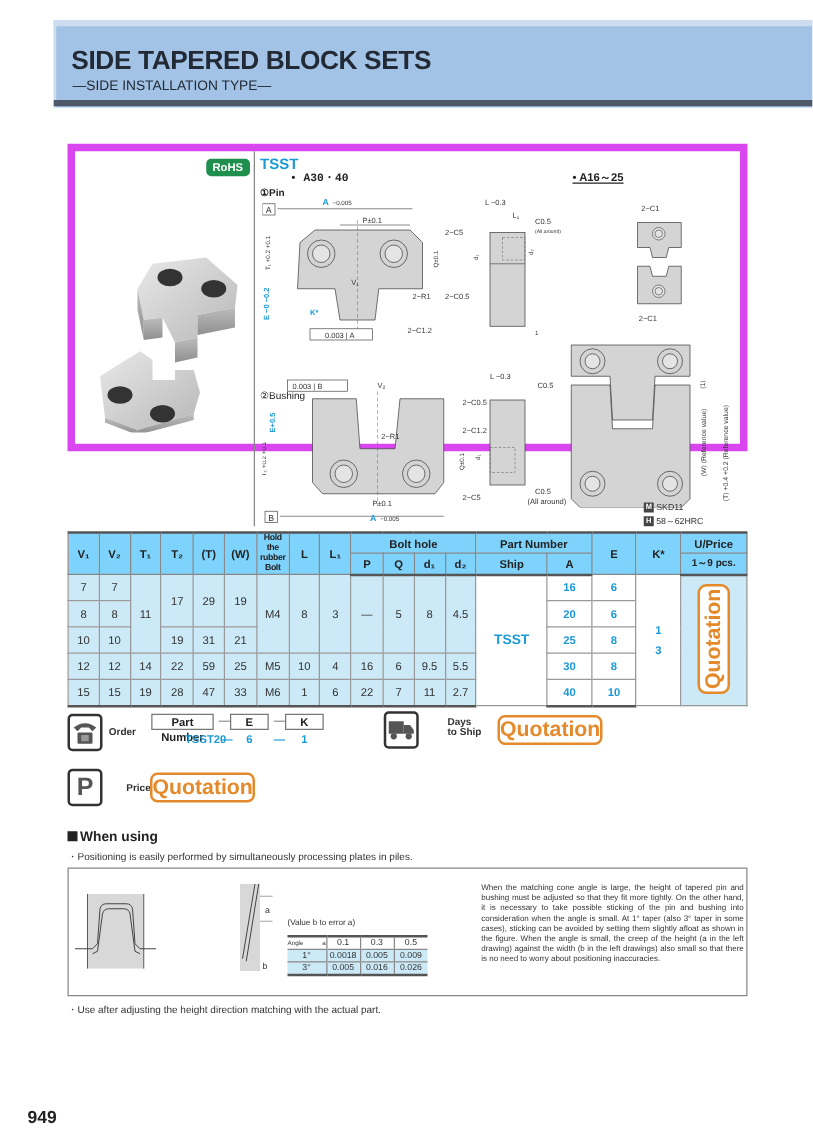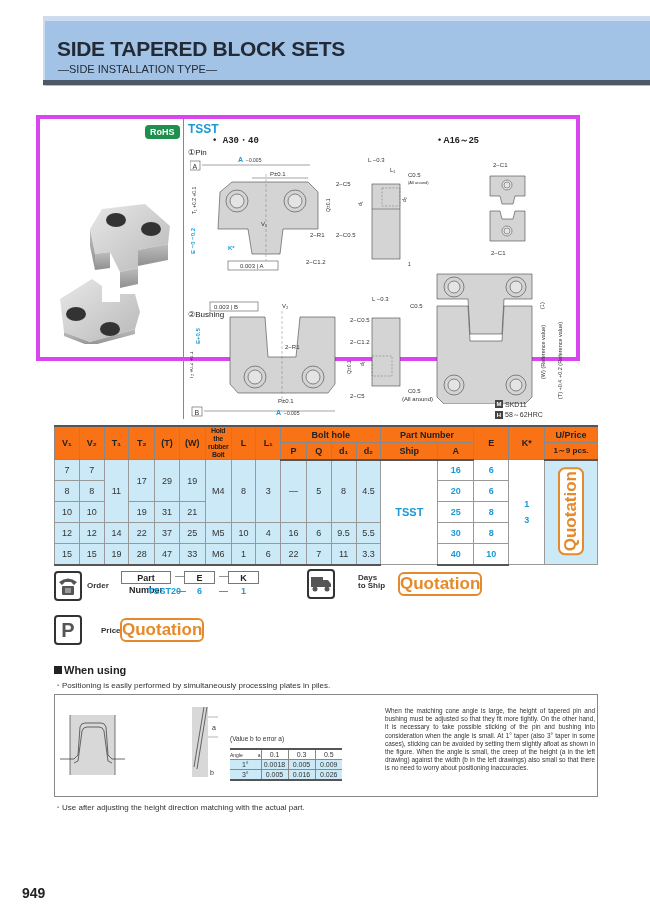--- a/index.html
+++ b/index.html
@@ -5,34 +5,34 @@
   * { box-sizing: border-box; margin: 0; padding: 0; }
   body { width: 650px; height: 918px; background: #fff; font-family: "Liberation Sans", sans-serif; color: #222; position: relative; overflow: hidden; }
 
   
   .hdr { position: absolute; left: 43px; top: 16px; width: 607px; height: 70px; background: #a3c3e6; border-top: 5px solid #cddcef; border-left: 2px solid #cddcef; }
   .hdr-bottom { position: absolute; left: 43px; top: 80px; width: 607px; height: 5px; background: #4f5866; }
   .hdr-title { position: absolute; left: 57px; top: 37px; font-size: 21px; font-weight: bold; color: #222a35; letter-spacing: -0.3px; }
   .hdr-sub { position: absolute; left: 58px; top: 63px; font-size: 11px; color: #222a35; }
 
   
-  .fig { position: absolute; left: 36px; top: 115px; width: 544px; height: 246px; border: 4px solid #d946ef; }
+  .fig { position: absolute; left: 54px; top: 115px; width: 544px; height: 246px; border: 6px solid #d946ef; }
   .fig-divider { position: absolute; left: 143px; top: 0; width: 1px; height: 300px; background: #888; }
   .rohs { position: absolute; left: 105px; top: 6px; background: #1f8f4e; color: #fff; font-size: 9px; font-weight: bold; padding: 2px 5px; border-radius: 4px; }
   .photo { position: absolute; left: 10px; top: 55px; width: 125px; height: 170px; }
   .tsst { position: absolute; left: 148px; top: 3px; font-size: 12px; font-weight: bold; color: #1b9ad6; }
   .lbl { position: absolute; font-size: 8px; color: #222; white-space: nowrap; }
   .lbl.b { font-weight: bold; font-size: 9px; }
   .draw { position: absolute; }
   .mat { position: absolute; font-size: 7px; color: #333; display: flex; align-items: center; gap: 2px; }
   .mat .sq { display: inline-block; width: 8px; height: 8px; background: #444; color: #fff; font-size: 6px; text-align: center; line-height: 8px; font-weight: bold; }
 
   
   table.spec { position: absolute; left: 54px; top: 425px; width: 544px; border-collapse: collapse; font-size: 9px; }
-  table.spec th { background: #f97316; color: #222; font-weight: bold; border: 1px solid #888; border-top: 2px solid #555; height: 14px; text-align: center; }
+  table.spec th { background: #7dd3fc; color: #222; font-weight: bold; border: 1px solid #888; border-top: 2px solid #555; height: 14px; text-align: center; }
   table.spec tr.h2 th { border-top: 1px solid #888; border-bottom: 2px solid #555; }
   table.spec td { background: #cbe9f6; border: 1px solid #999; text-align: center; height: 21px; color: #333; }
   table.spec td.w { background: #fff; }
   table.spec td.blue { color: #1b9ad6; font-weight: bold; }
   table.spec tr:last-child td { border-bottom: 2px solid #555; }
   .hold { font-size: 7px; line-height: 8px; font-weight: bold; letter-spacing: -0.3px; }
   .vquot { display: inline-block; writing-mode: vertical-rl; transform: rotate(180deg); border: 2px solid #e58a2a; color: #e58a2a; font-weight: bold; font-size: 17px; border-radius: 7px; padding: 2px 1px; background: #fff; }
 
   
   .icon-box { position: absolute; width: 28px; height: 30px; border: 2px solid #333; border-radius: 4px; background: #fff; display: flex; align-items: center; justify-content: center; }
@@ -90,22 +90,22 @@
 
     <polygon points="10,125 42,105 52,112 52,128 70,128 70,120 85,120 90,138 85,155 40,168 14,158" fill="url(#mt)"></polygon>
     <polygon points="14,158 40,168 40,172 14,162" fill="url(#ms)"></polygon>
     <polygon points="40,168 85,155 85,160 40,172" fill="url(#ms)"></polygon>
     <ellipse cx="26" cy="140" rx="10" ry="7" fill="#333"></ellipse>
     <ellipse cx="60" cy="155" rx="10" ry="7" fill="#333"></ellipse>
   </svg>
 
   <div class="tsst">TSST</div>
   <div class="lbl b" style="left:172px;top:15px;font-family:Liberation Mono, monospace;">• A30・40</div>
-  <div class="lbl b" style="left:398px;top:15px;">• A16～25</div>
-  <div class="lbl" style="left:148px;top:29px;">①Pin</div>
+  <div class="lbl b" style="left:398px;top:15px;text-decoration:underline;">• A16～25</div>
+  <div class="lbl" style="left:148px;top:29px;font-weight:bold;">①Pin</div>
   <div class="lbl" style="left:148px;top:170px;margin-top:21px;">②Bushing</div>
 
   <svg class="draw" style="left:150px;top:35px;" width="230" height="120" viewBox="0 0 230 120">
     <rect x="0" y="7" width="10" height="9" fill="#fff" stroke="#555" stroke-width="0.6"></rect>
     <text x="2.5" y="14.5" font-size="7" fill="#333">A</text>
     <line x1="12" y1="11" x2="120" y2="11" stroke="#444" stroke-width="0.5"></line>
     <text x="48" y="8" font-size="7" font-weight="bold" fill="#1b9ad6">A</text>
     <text x="56" y="8" font-size="5" fill="#333">−0.005</text>
     <line x1="62" y1="24" x2="118" y2="24" stroke="#444" stroke-width="0.5"></line>
     <text x="80" y="22" font-size="6" fill="#333">P±0.1</text>
@@ -278,21 +278,21 @@
     <td>31</td>
     <td>21</td>
     <td class="w blue">25</td>
     <td class="w blue">8</td>
   </tr>
   <tr>
     <td>12</td>
     <td>12</td>
     <td>14</td>
     <td>22</td>
-    <td>37</td>
+    <td>59</td>
     <td>25</td>
     <td>M5</td>
     <td>10</td>
     <td>4</td>
     <td>16</td>
     <td>6</td>
     <td>9.5</td>
     <td>5.5</td>
     <td class="w blue">30</td>
     <td class="w blue">8</td>
@@ -303,21 +303,21 @@
     <td>19</td>
     <td>28</td>
     <td>47</td>
     <td>33</td>
     <td>M6</td>
     <td>1</td>
     <td>6</td>
     <td>22</td>
     <td>7</td>
     <td>11</td>
-    <td>3.3</td>
+    <td>2.7</td>
     <td class="w blue">40</td>
     <td class="w blue">10</td>
   </tr>
 </tbody>
   </table>
 
 <div class="icon-box" style="left:54px;top:571px;">
   <svg width="22" height="22" viewBox="0 0 22 22">
       <path d="M2,7 Q11,0 20,7 L17,10 L14,7 L8,7 L5,10 Z" fill="#555"></path>
       <rect x="5" y="11" width="12" height="9" rx="1" fill="#555"></rect>

